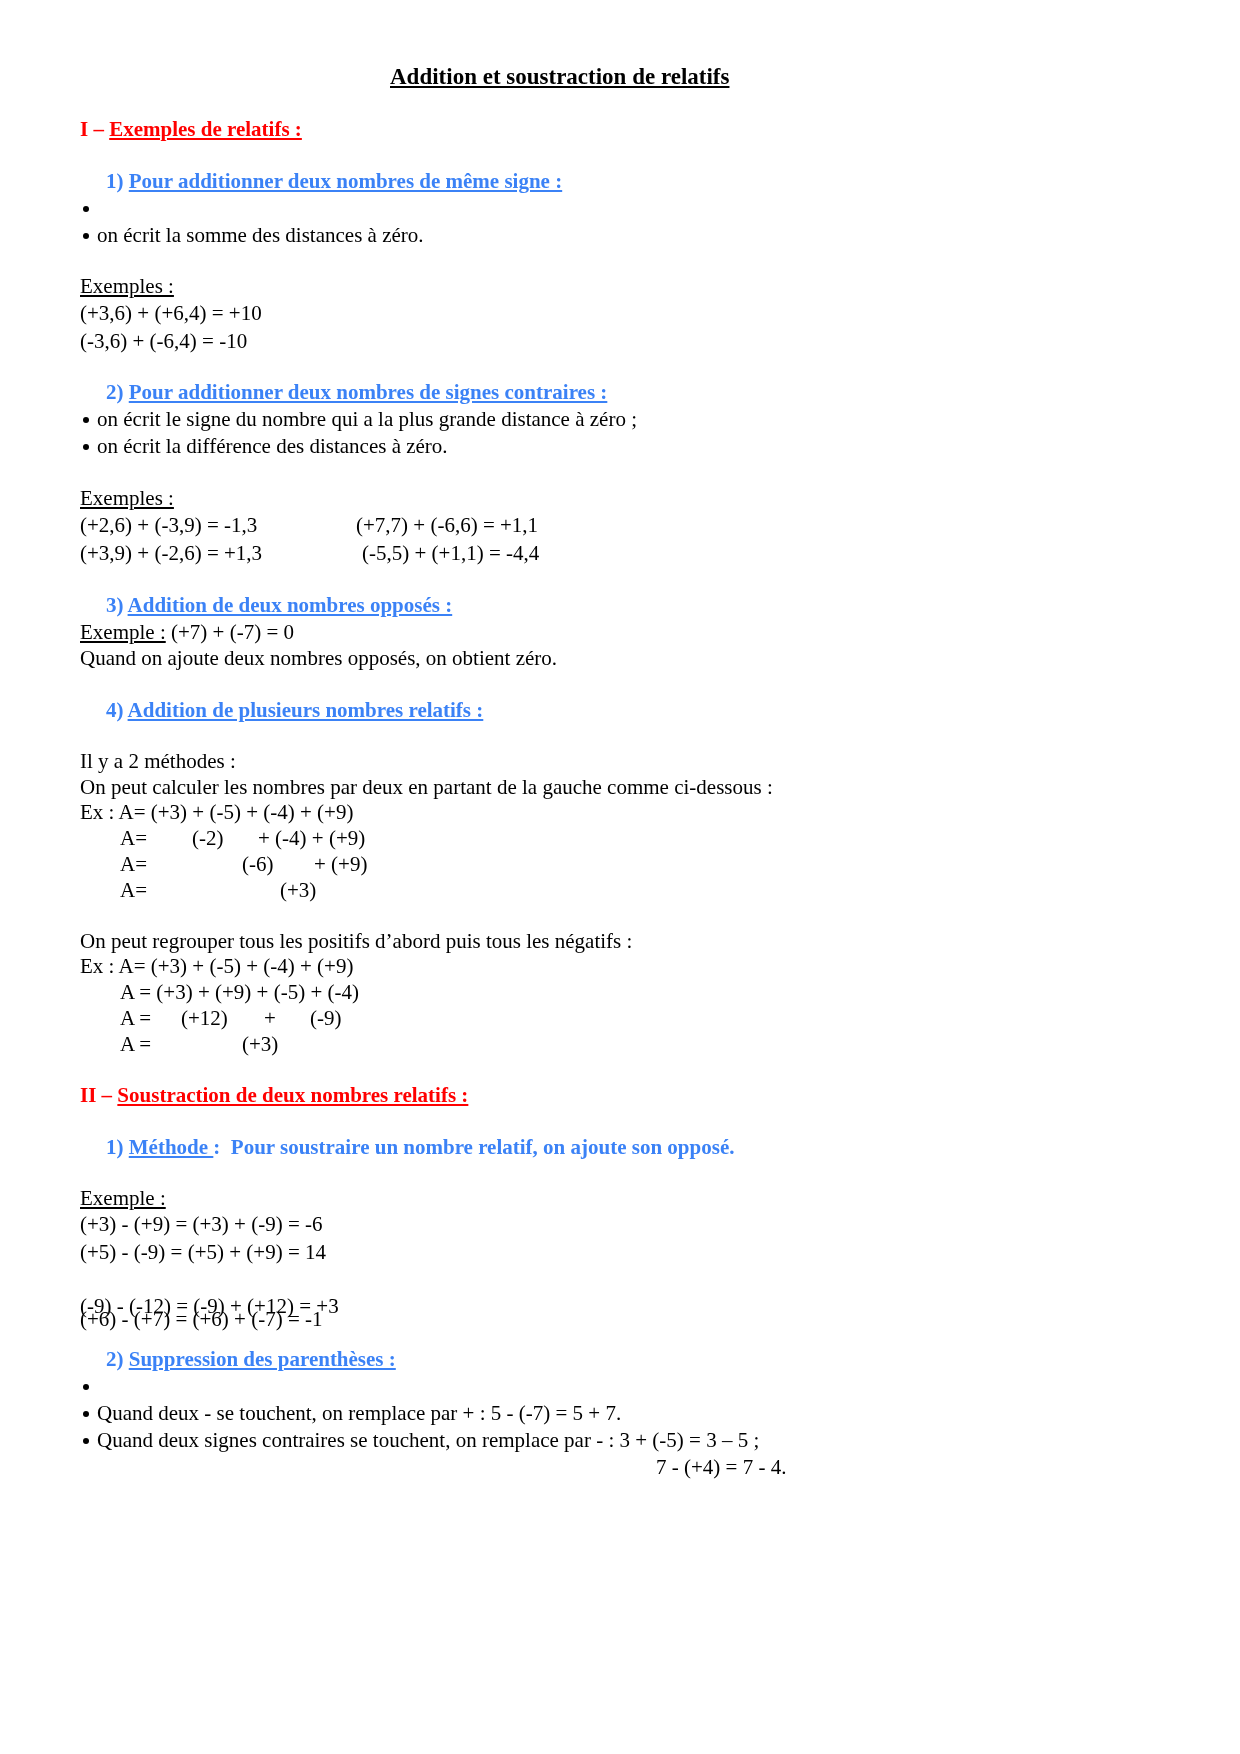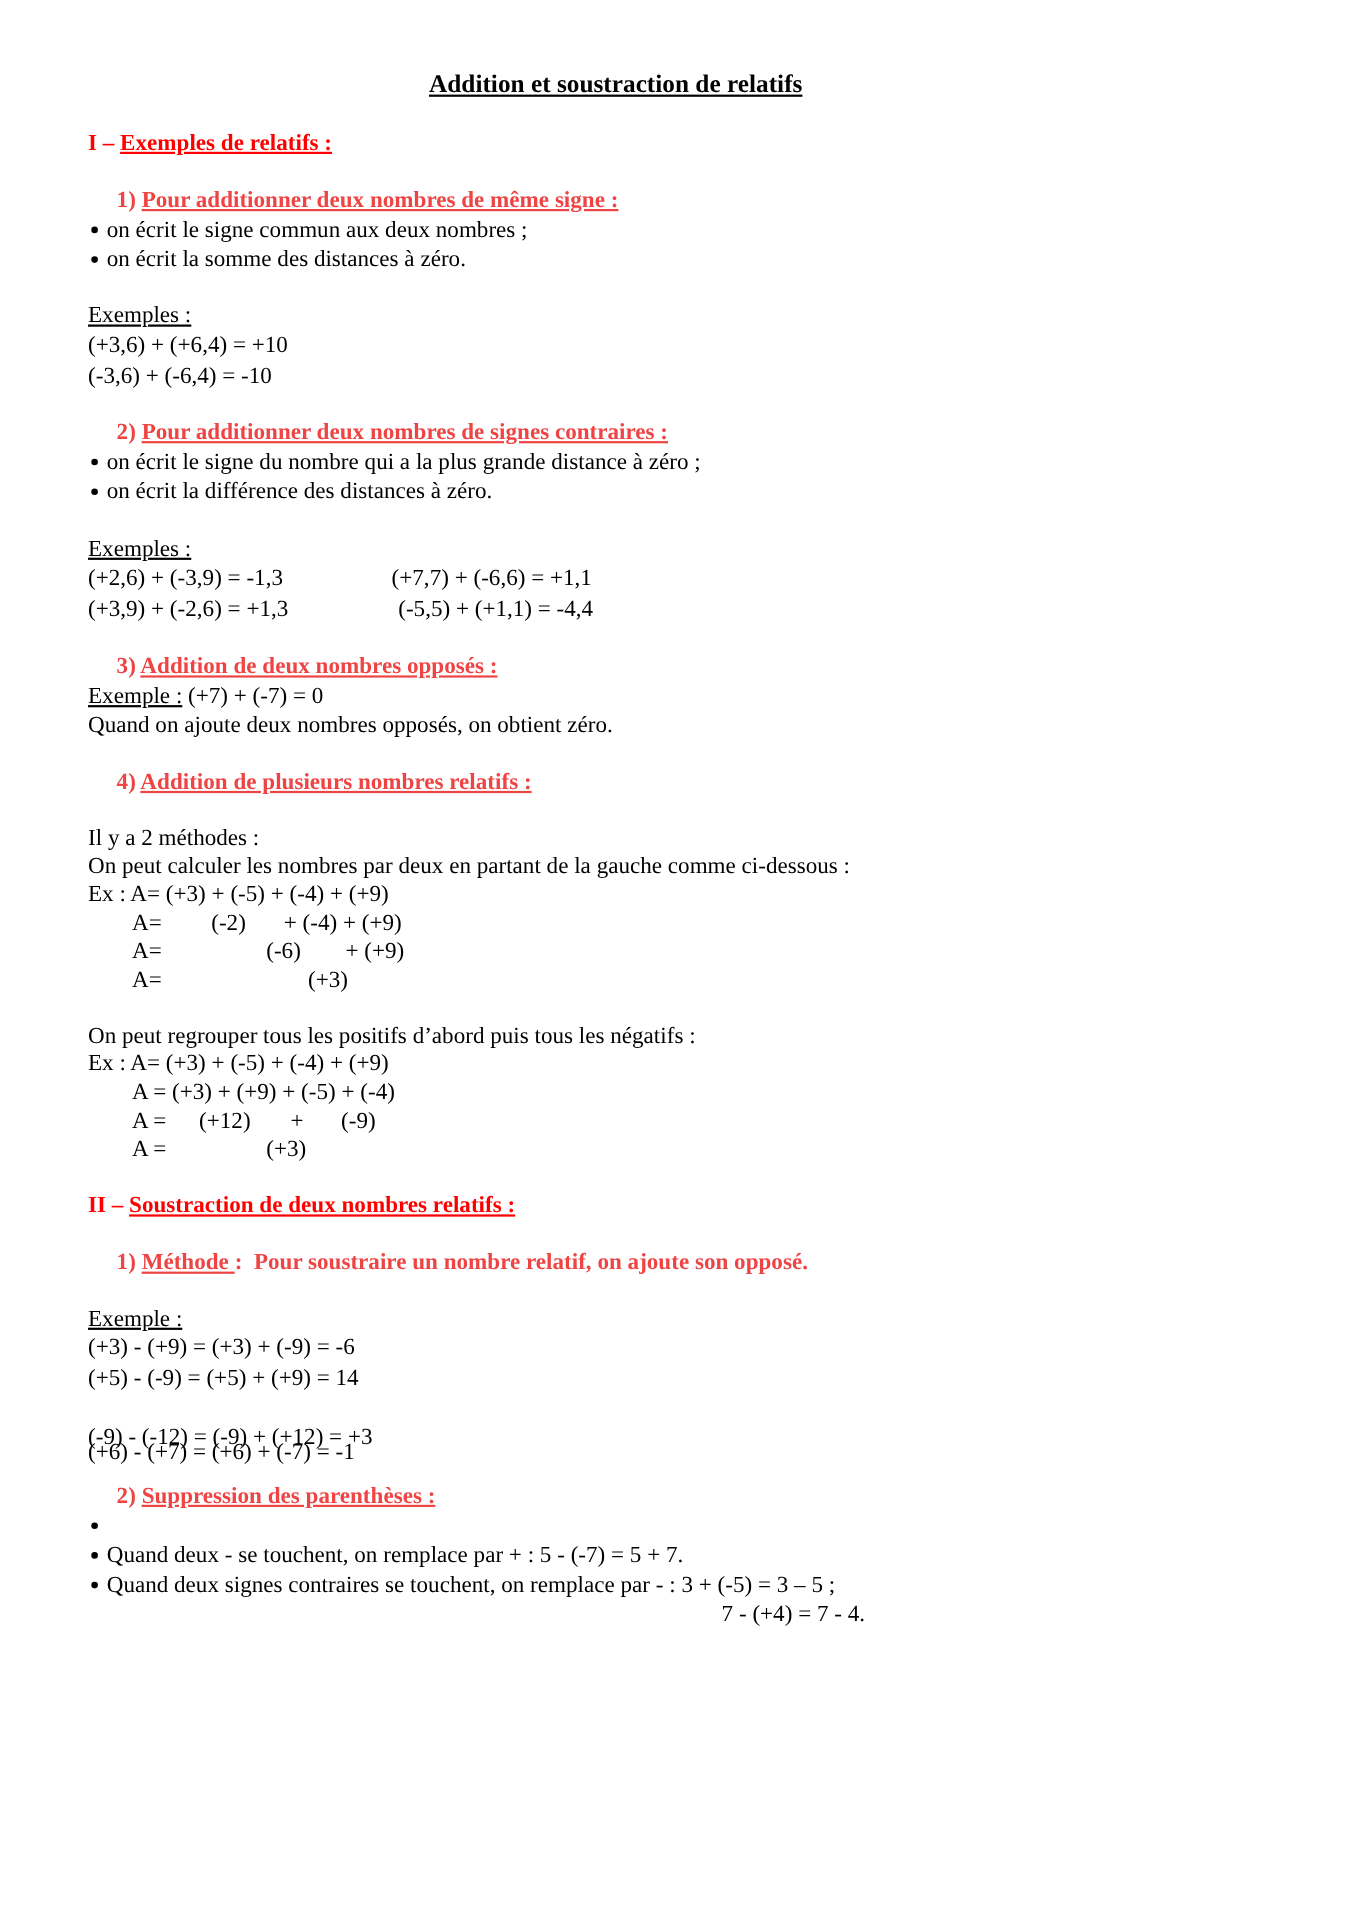--- a/index.html
+++ b/index.html
@@ -4,34 +4,34 @@
 <style>
   html, body { margin: 0; padding: 0; background: #ffffff; }
   body {
     width: 1240px; height: 1754px; position: relative; overflow: hidden;
     font-family: "Liberation Serif", "DejaVu Serif", serif;
     color: #000; font-size: 21px;
   }
   .line { position: absolute; white-space: pre; line-height: 26px; }
   .title { font-weight: bold; text-decoration: underline; font-size: 23px; }
   .red { color: #ff0000; font-weight: bold; font-size: 21px; }
-  .green { color: #ef4444; font-weight: bold; font-size: 21px; }
+  .green { color: #3b82f6; font-weight: bold; font-size: 21px; }
   .u { text-decoration: underline; }
   .bullet { display: inline-block; width: 6px; height: 6px; background: #000; border-radius: 50%; margin: 0 8px 3px 3px; vertical-align: middle; }
   .abs { position: absolute; white-space: pre; }
 </style>
 </head>
 <body>
 
 <div class="line title" style="left:390px; top:64px;">Addition et soustraction de relatifs</div>
 
 <div class="line red" style="left:80px; top:116px;"><span>I – </span><span class="u">Exemples de relatifs :</span></div>
 
 <div class="line green" style="left:106px; top:168px;"><span>1) </span><span class="u">Pour additionner deux nombres de même signe :</span></div>
-<div class="line" style="left:80px; top:195px;"><span class="bullet"></span><span>on écrit le signe commun aux deux nombres ;</span></div>
+<div class="line" style="left:80px; top:195px;"><span class="bullet"></span></div>
 <div class="line" style="left:80px; top:222px;"><span class="bullet"></span><span>on écrit la somme des distances à zéro.</span></div>
 <div class="line u" style="left:80px; top:273px;">Exemples :</div>
 <div class="line" style="left:80px; top:300px;text-align:center;">(+3,6) + (+6,4) = +10</div>
 <div class="line" style="left:80px; top:328px;">(-3,6) + (-6,4) = -10</div>
 
 <div class="line green" style="left:106px; top:379px;"><span>2) </span><span class="u">Pour additionner deux nombres de signes contraires :</span></div>
 <div class="line" style="left:80px; top:406px;"><span class="bullet"></span><span>on écrit le signe du nombre qui a la plus grande distance à zéro ;</span></div>
 <div class="line" style="left:80px; top:433px;"><span class="bullet"></span><span>on écrit la différence des distances à zéro.</span></div>
 <div class="line u" style="left:80px; top:485px;">Exemples :</div>
 <div class="line" style="left:80px; top:512px;">(+2,6) + (-3,9) = -1,3</div>

